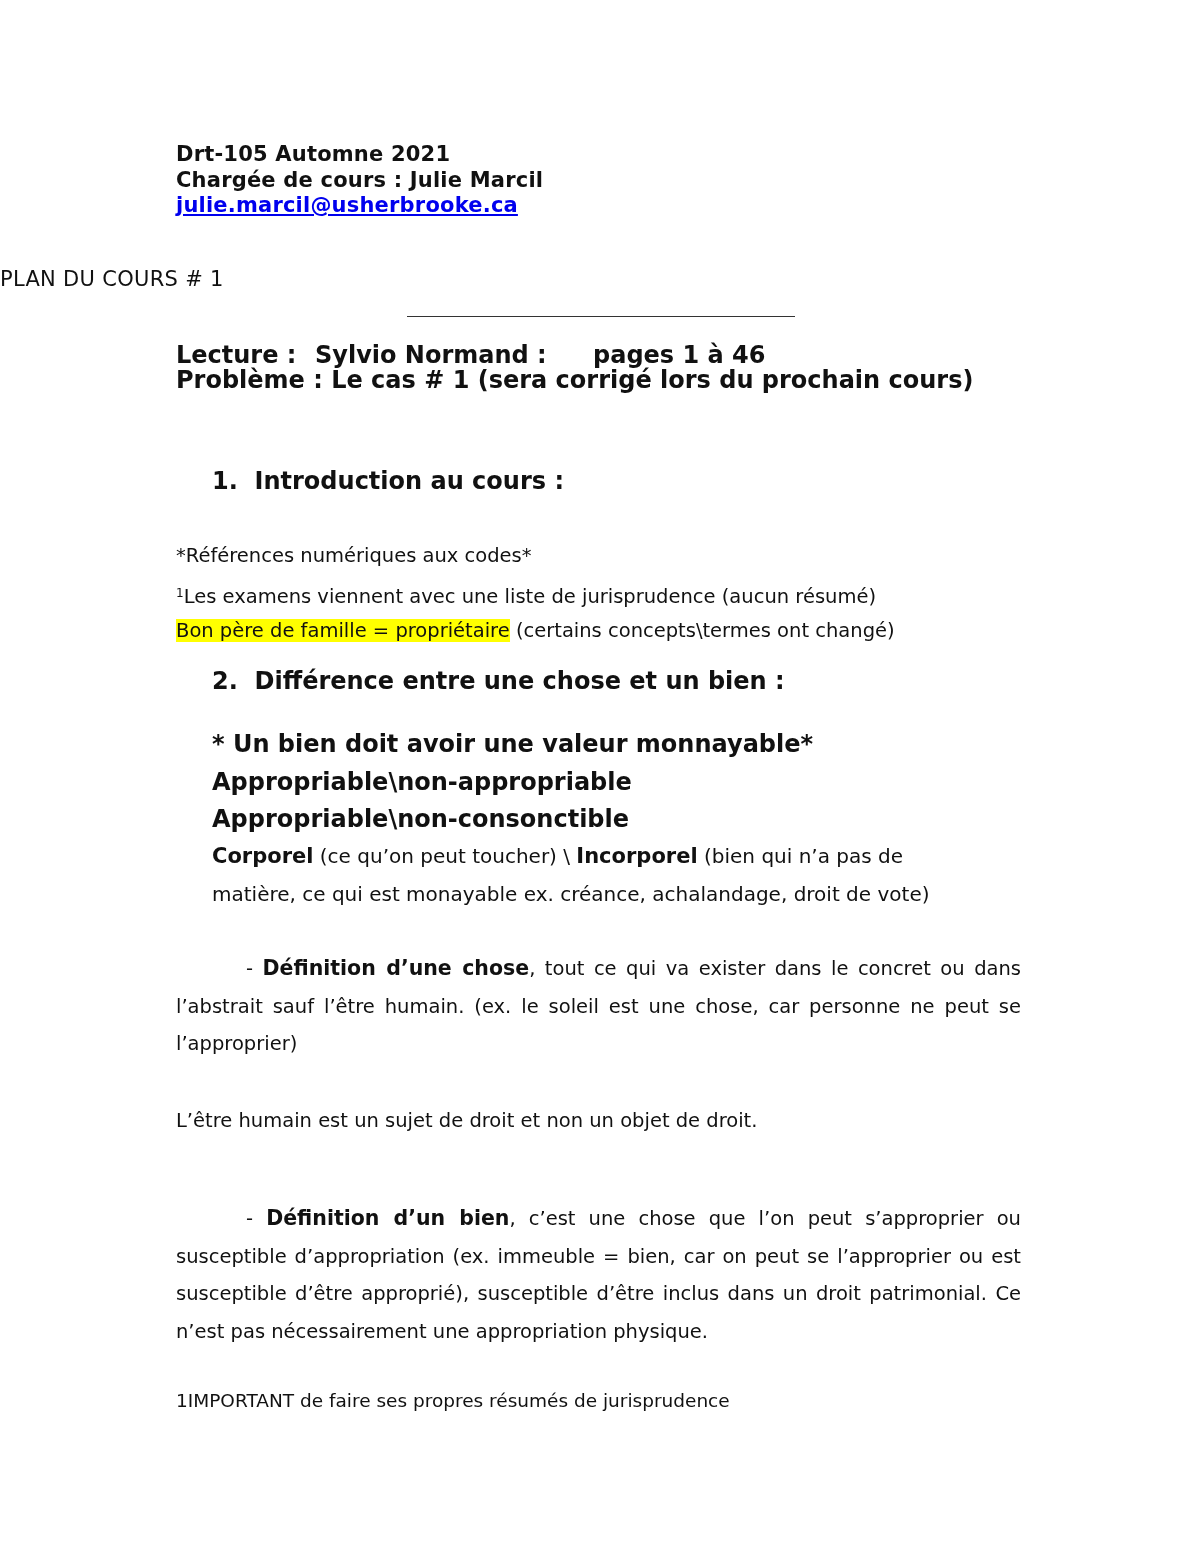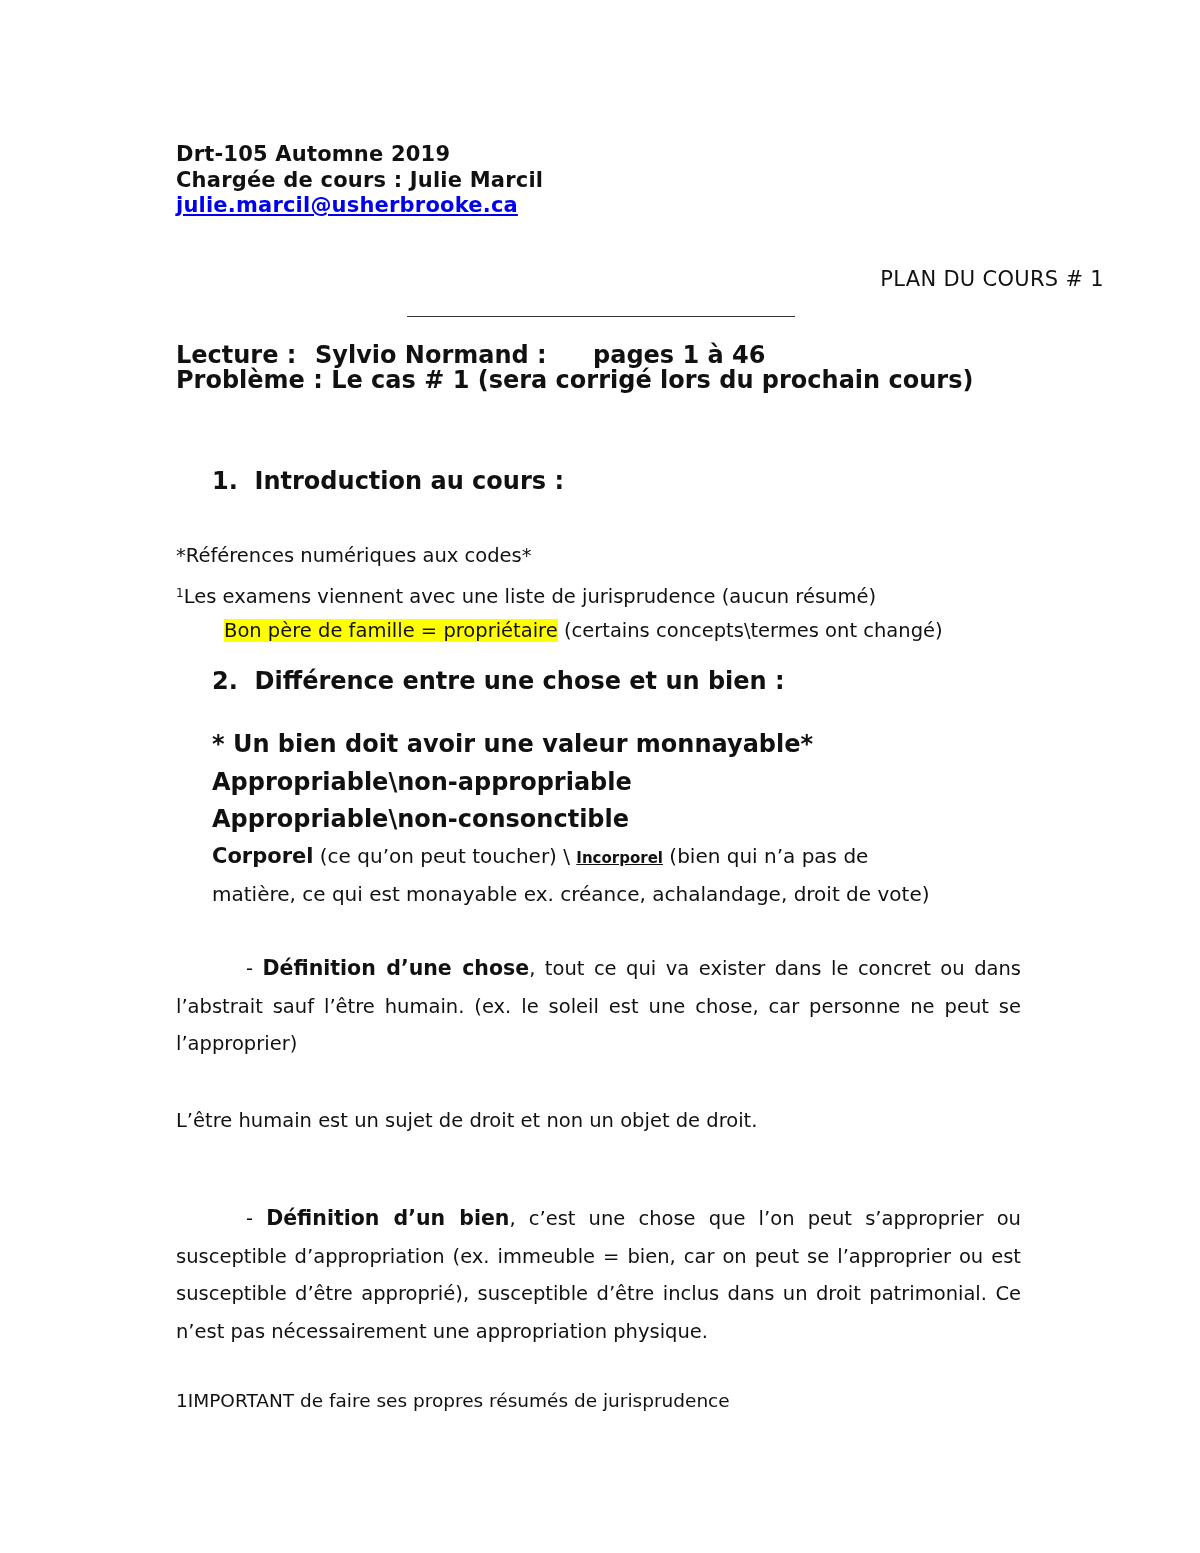--- a/index.html
+++ b/index.html
@@ -18,55 +18,55 @@
   .just { position: absolute; left: 176px; width: 845px; text-align: justify; text-align-last: left;
           font-size: 19.5px; line-height: 37.6px; white-space: normal; }
   .just .indent { display: inline-block; width: 70px; }
   .sup { font-size: 12px; vertical-align: 6px; }
 </style>
 </head>
 <body>
 
 <div class="page">
 
-  <div class="abs hdr" style="left:176px; top:141px;">Drt-105 Automne 2019</div>
+  <div class="abs hdr" style="left:176px; top:141px;">Drt-105 Automne 2021</div>
   <div class="abs hdr" style="left:176px; top:167px;">Chargée de cours : Julie Marcil</div>
   <a class="abs hdr link" style="left:176px; top:192px;">julie.marcil@usherbrooke.ca</a>
 
-  <div class="abs title" style="left:0; width:1104px; text-align:right; top:267px;">PLAN DU COURS # 1</div>
+  <div class="abs title" style="left:0; width:1104px; text-align:left; top:267px;">PLAN DU COURS # 1</div>
   <div class="rule"></div>
 
   <div class="abs lec" style="left:176px; top:342px;">Lecture :</div>
   <div class="abs lec" style="left:315px; top:342px;">Sylvio Normand :</div>
   <div class="abs lec" style="left:593px; top:342px;">pages 1 à 46</div>
   <div class="abs lec" style="left:176px; top:367px;">Problème : Le cas # 1 (sera corrigé lors du prochain cours)</div>
 
 
   <div class="abs lec" style="left:212px; top:468px;">
     <span>1.</span>&nbsp;
     <span>Introduction au cours :</span>
   </div>
 
   <div class="abs body" style="left:176px; top:544px;">*Références numériques aux codes*</div>
   <div class="abs body" style="left:176px; top:581px;">
     <span class="sup">1</span><span>Les examens viennent avec une liste de jurisprudence (aucun résumé)</span>
   </div>
-  <div class="abs body" style="left:176px; top:619px;margin-left:48px;">
+  <div class="abs body" style="left:176px; top:619px;">
     <span class="hl">Bon père de famille = propriétaire</span><span> (certains concepts\termes ont changé)</span>
   </div>
 
   <div class="abs lec" style="left:212px; top:668px;">
     <span>2.</span>&nbsp;
     <span>Différence entre une chose et un bien :</span>
   </div>
   <div class="abs lec" style="left:212px; top:731px;">* Un bien doit avoir une valeur monnayable*</div>
   <div class="abs lec" style="left:212px; top:769px;">Appropriable\non-appropriable</div>
   <div class="abs lec" style="left:212px; top:806px;">Appropriable\non-consonctible</div>
   <div class="abs body" style="left:212px; top:844px; font-size:20px;">
-    <span class="b" style="font-size:21px;">Corporel</span><span> (ce qu’on peut toucher) \ </span><span class="b" style="font-size:15px;text-decoration:underline;">Incorporel</span><span> (bien qui n’a pas de</span>
+    <span class="b" style="font-size:21px;">Corporel</span><span> (ce qu’on peut toucher) \ </span><span class="b" style="font-size:21px;">Incorporel</span><span> (bien qui n’a pas de</span>
   </div>
   <div class="abs body" style="left:212px; top:882px; font-size:20px;">matière, ce qui est monayable ex. créance, achalandage, droit de vote)</div>
 
   <div class="just" style="top:950px;">
     <span class="indent"></span><span>- </span><span class="b" style="font-size:20.5px;">Définition d’une chose</span><span>, tout ce qui va exister dans le concret ou dans l’abstrait sauf l’être humain. (ex. le soleil est une chose, car personne ne peut se l’approprier)</span>
   </div>
 
   <div class="abs body" style="left:176px; top:1109px;">L’être humain est un sujet de droit et non un objet de droit.</div>
 
   <div class="just" style="top:1176px;margin-top:24px;">

